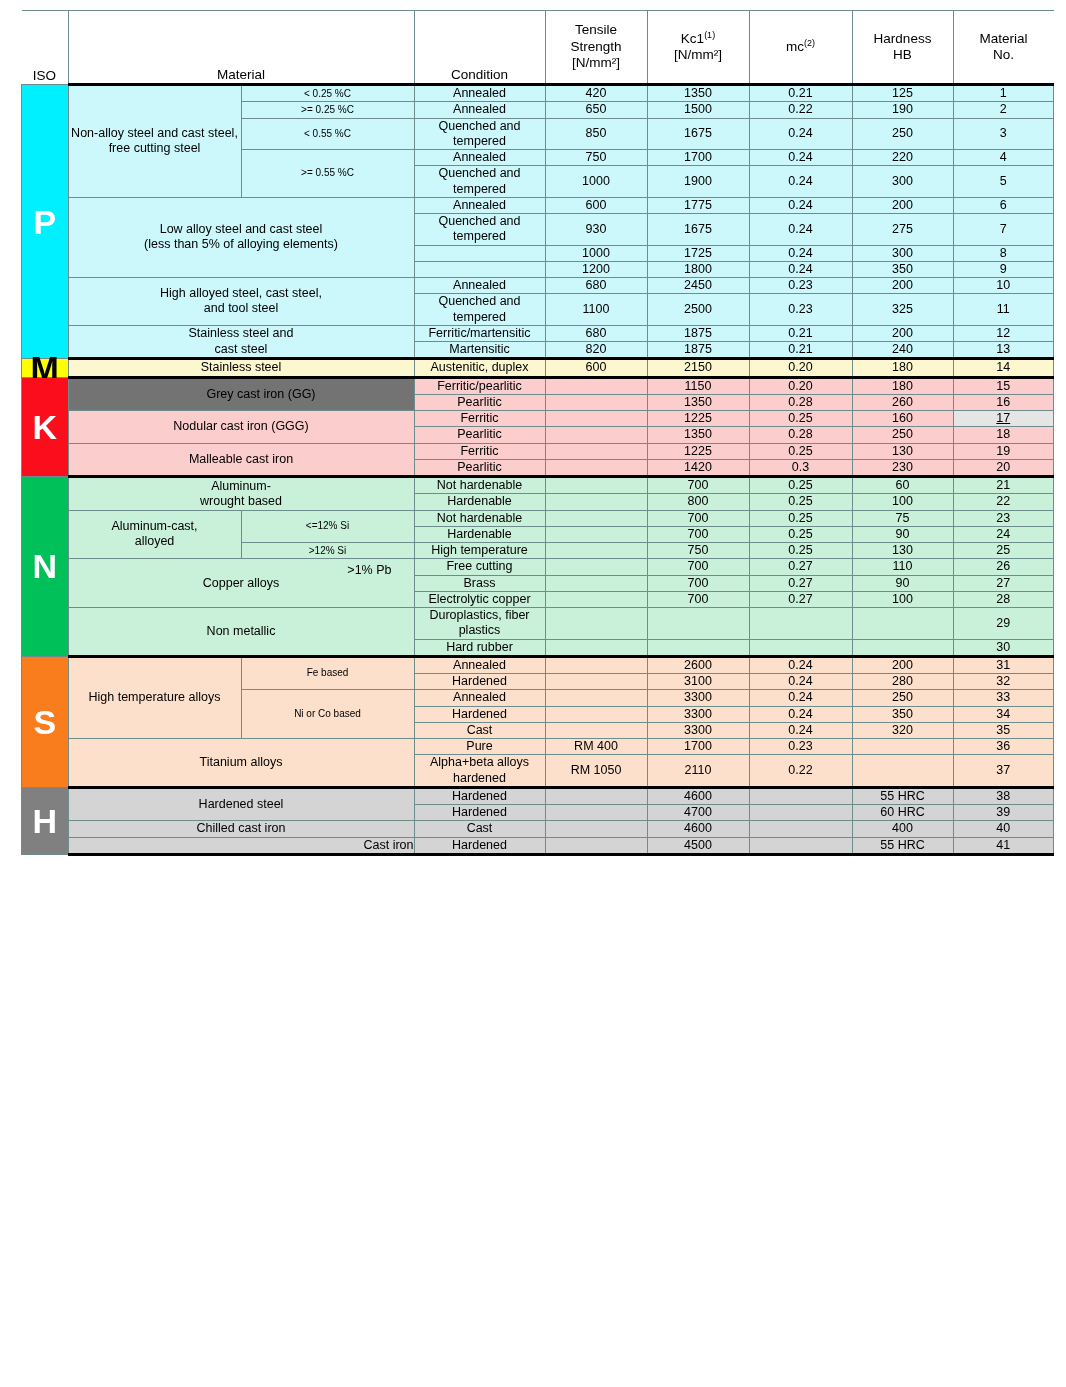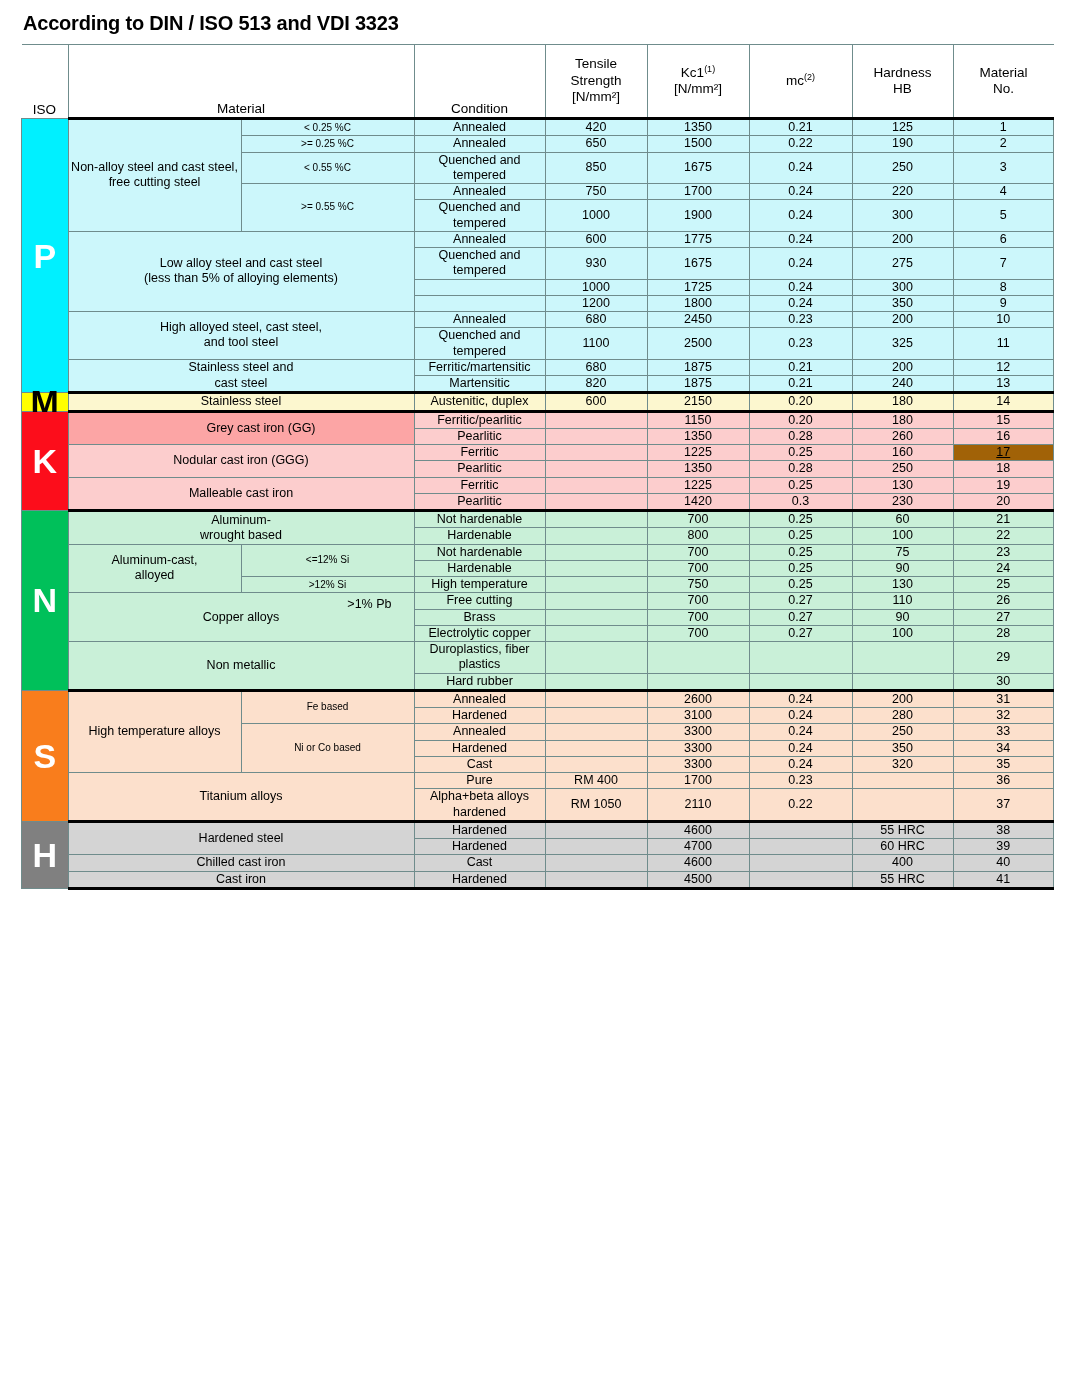--- a/index.html
+++ b/index.html
@@ -92,21 +92,20 @@
   tr.band-start > td{ border-top:3px solid #000000; }
   tr.band-start > td.iso{ border-top:none; }
   tbody tr:last-child > td{ border-bottom:3px solid #000000; }
   tbody tr:last-child > td.iso{ border-bottom:none; }
 </style>
 </head>
 <body>
 
 <div id="page">
 
-  <div id="doc-title">According to DIN / ISO 513 and VDI 3323</div>
 
   <table class="mat">
     <thead>
       <tr>
         <th class="hdr-iso" style="width:46px;vertical-align:bottom;">
           <span>ISO</span>
         </th>
         <th style="width:345px;vertical-align:bottom;" colspan="2">
           <span>Material</span>
         </th>
@@ -280,21 +279,21 @@
           <td class="num w-mc" style="background: rgb(252, 247, 207);"><span>0.20</span></td>
           <td class="num w-hb" style="background: rgb(252, 247, 207);"><span>180</span></td>
           <td class="num w-no lastcol" style="background: rgb(252, 247, 207);"><span>14</span></td>
         </tr>
         <tr class="band-start">
           <td class="iso" rowspan="6" style="background: rgb(252, 13, 27);">
             <div class="isobadge" style="color: rgb(255, 255, 255); background: rgb(252, 13, 27);">
               <span>K</span>
             </div>
           </td>
-          <td class="material" rowspan="2" colspan="2" style="background: #fca5a5; padding-left: 40px;">
+          <td class="material" rowspan="2" colspan="2" style="background: #737373; padding-left: 40px;">
             <span class="ln">Grey cast iron (GG)</span>
           </td>
           <td class="cond" style="background: rgb(252, 205, 205);"><span>Ferritic/pearlitic</span></td>
           <td class="num w-ts" style="background: rgb(252, 205, 205);"><span></span></td>
           <td class="num w-kc" style="background: rgb(252, 205, 205);"><span>1150</span></td>
           <td class="num w-mc" style="background: rgb(252, 205, 205);"><span>0.20</span></td>
           <td class="num w-hb" style="background: rgb(252, 205, 205);"><span>180</span></td>
           <td class="num w-no lastcol" style="background: rgb(252, 205, 205);"><span>15</span></td>
         </tr>
         <tr>
@@ -307,21 +306,21 @@
         </tr>
         <tr class="grp-top">
           <td class="material" rowspan="2" colspan="2" style="background: rgb(252, 205, 205);">
             <span class="ln">Nodular cast iron (GGG)</span>
           </td>
           <td class="cond" style="background: rgb(252, 205, 205);"><span>Ferritic</span></td>
           <td class="num w-ts" style="background: rgb(252, 205, 205);"><span></span></td>
           <td class="num w-kc" style="background: rgb(252, 205, 205);"><span>1225</span></td>
           <td class="num w-mc" style="background: rgb(252, 205, 205);"><span>0.25</span></td>
           <td class="num w-hb" style="background: rgb(252, 205, 205);"><span>160</span></td>
-          <td class="num w-no lastcol" style="background: #a16207; text-decoration: underline;"><span>17</span></td>
+          <td class="num w-no lastcol" style="background: #e5e5e5; text-decoration: underline;"><span>17</span></td>
         </tr>
         <tr>
           <td class="cond" style="background: rgb(252, 205, 205);"><span>Pearlitic</span></td>
           <td class="num w-ts" style="background: rgb(252, 205, 205);"><span></span></td>
           <td class="num w-kc" style="background: rgb(252, 205, 205);"><span>1350</span></td>
           <td class="num w-mc" style="background: rgb(252, 205, 205);"><span>0.28</span></td>
           <td class="num w-hb" style="background: rgb(252, 205, 205);"><span>250</span></td>
           <td class="num w-no lastcol" style="background: rgb(252, 205, 205);"><span>18</span></td>
         </tr>
         <tr class="grp-top">
@@ -543,21 +542,21 @@
             <span class="ln">Chilled cast iron</span>
           </td>
           <td class="cond" style="background: rgb(212, 212, 212);"><span>Cast</span></td>
           <td class="num w-ts" style="background: rgb(212, 212, 212);"><span></span></td>
           <td class="num w-kc" style="background: rgb(212, 212, 212);"><span>4600</span></td>
           <td class="num w-mc" style="background: rgb(212, 212, 212);"><span></span></td>
           <td class="num w-hb" style="background: rgb(212, 212, 212);"><span>400</span></td>
           <td class="num w-no lastcol" style="background: rgb(212, 212, 212);"><span>40</span></td>
         </tr>
         <tr class="grp-top">
-          <td class="material" rowspan="1" colspan="2" style="background: rgb(212, 212, 212);">
+          <td class="material" rowspan="1" colspan="2" style="background: rgb(212, 212, 212); text-align: right;">
             <span class="ln">Cast iron</span>
           </td>
           <td class="cond" style="background: rgb(212, 212, 212);"><span>Hardened</span></td>
           <td class="num w-ts" style="background: rgb(212, 212, 212);"><span></span></td>
           <td class="num w-kc" style="background: rgb(212, 212, 212);"><span>4500</span></td>
           <td class="num w-mc" style="background: rgb(212, 212, 212);"><span></span></td>
           <td class="num w-hb" style="background: rgb(212, 212, 212);"><span>55 HRC</span></td>
           <td class="num w-no lastcol" style="background: rgb(212, 212, 212);"><span>41</span></td>
         </tr>
       </tbody>

